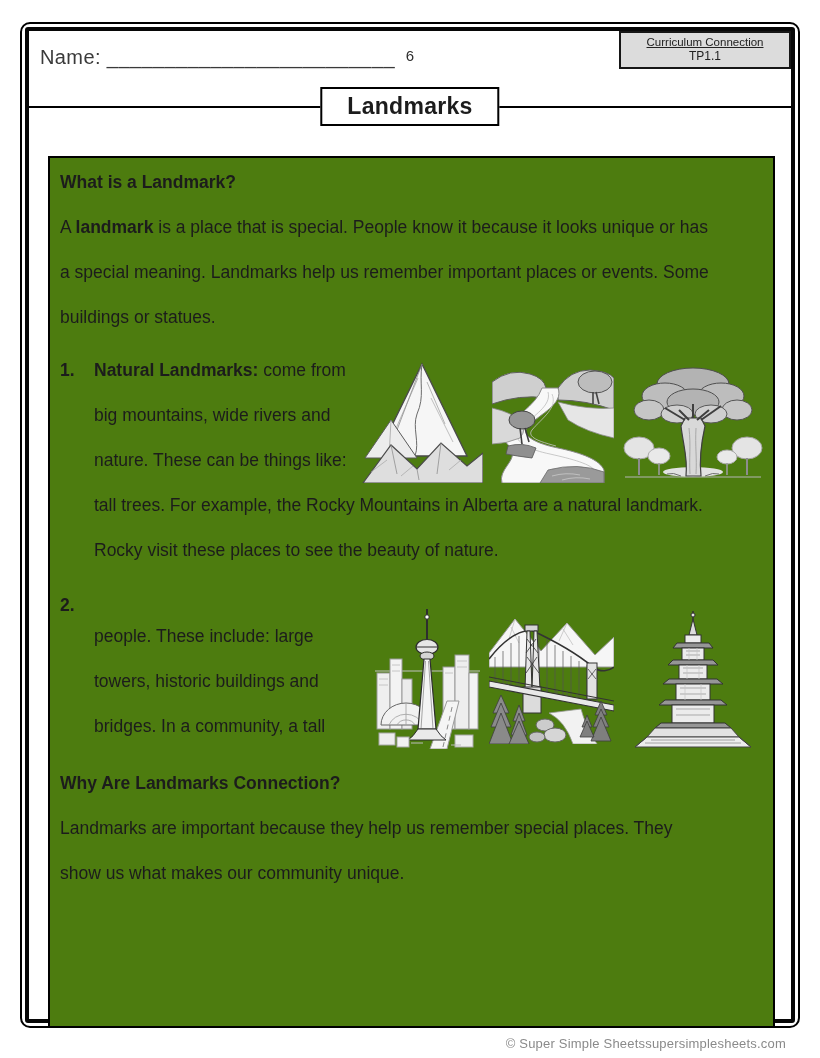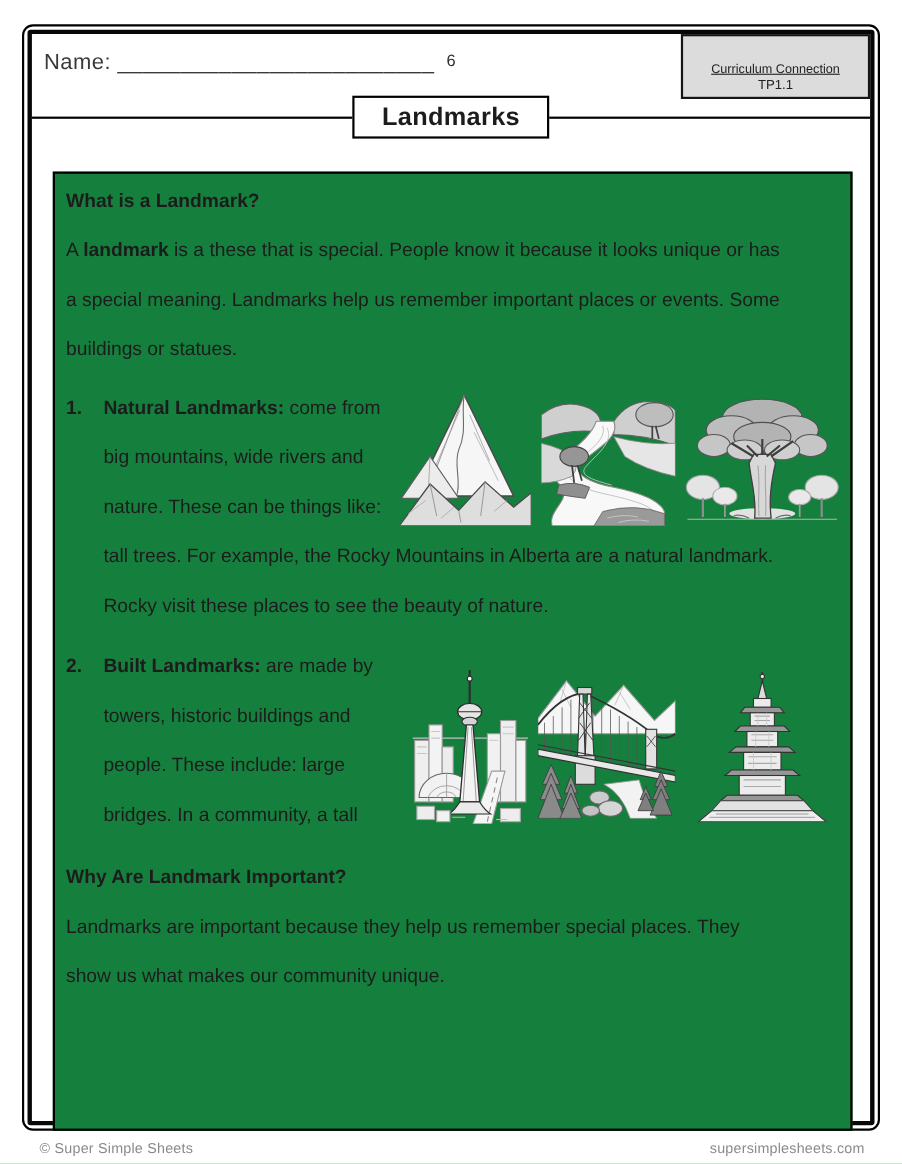--- a/index.html
+++ b/index.html
@@ -16,48 +16,48 @@
     width:100%; height:100%; box-sizing:border-box;
     border:4px solid #070707; border-radius:3px; background:#fff;
   }
   .header-rule { position:absolute; left:29px; top:106px; width:762px; height:2px; background:#000; }
   .name-line { position:absolute; left:40px; top:46px; font-size:20px; color:#3a3a3a; letter-spacing:0.4px; }
   .page-num { position:absolute; left:0; top:47px; width:100%; text-align:center; font-size:15px; color:#2e2e2e; }
   .badge {
     position:absolute; top:31px; right:29px; width:172px; box-sizing:border-box;
     background:#dcdcdc; border:2px solid #161616; text-align:center; padding:3px 4px 4px;
   }
-  .badge-title { font-size:11.5px; color:#222; text-decoration:underline;margin-top:21px; }
+  .badge-title { font-size:11.5px; color:#222; text-decoration:underline; }
   .badge-code { font-size:12px; color:#222; margin-top:1px; }
   .title-box {
     position:absolute; left:50%; transform:translateX(-50%); top:87px; z-index:2;
     background:#fff; border:2px solid #000; padding:4px 25px;
     font-size:23px; font-weight:700; letter-spacing:0.3px; white-space:nowrap;
   }
   .content-box {
     position:absolute; left:48px; top:156px; width:727px; height:872px;
-    box-sizing:border-box; border:2px solid #000; background:#15803d;
+    box-sizing:border-box; border:2px solid #000; background:#4d7c0f;
     padding:2px 10px 0 10px; overflow:hidden;
   }
   .tline { height:45px; line-height:45px; white-space:nowrap; font-size:17.5px; color:#1c1c1c; }
   .bold { font-weight:700; }
   .item { display:flex; }
   .item-1 { margin-top:8px; }
   .item-2 { margin-top:10px; }
   .item-num { flex:0 0 34px; width:34px; font-weight:700; font-size:17.5px; height:45px; line-height:45px; }
   .item-body { flex:1; min-width:0; }
-  .item-top { display:flex; justify-content:space-between; align-items:flex-start; }
+  .item-top { display:flex; justify-content:space-between; align-items:flex-end; }
   .img-row { display:flex; gap:9px; align-items:flex-start; }
   .img-row.natural { margin-top:5px; }
   .img-row.built { margin-top:26px; }
   figure { margin:0; line-height:0; }
   .why-heading { margin-top:12px; }
   .footer {
     position:absolute; left:36px; right:34px; top:1036px;
-    display:flex; justify-content:space-between;
+    display:flex; justify-content:flex-end;
     font-size:13px; color:#8a8a8a; letter-spacing:0.2px;
   }
 </style>
 </head>
 <body>
 
 <div class="frame-outer">
   <div class="frame-inner"></div>
 </div>
 
@@ -69,21 +69,21 @@
   <div class="badge-code">TP1.1</div>
 </div>
 
 <div class="header-rule"></div>
 <div class="title-box">Landmarks</div>
 
 <div class="content-box">
 
   <div class="tline bold">What is a Landmark?</div>
 
-  <div class="tline"><span>A </span><span class="bold">landmark</span><span> is a these that is special. People know it because it looks unique or has</span></div>
+  <div class="tline"><span>A </span><span class="bold">landmark</span><span> is a place that is special. People know it because it looks unique or has</span></div>
   <div class="tline">a special meaning. Landmarks help us remember important places or events. Some</div>
   <div class="tline">buildings or statues.</div>
 
   <div class="item item-1">
     <div class="item-num">1.</div>
     <div class="item-body">
       <div class="item-top">
         <div>
           <div class="tline"><span class="bold">Natural Landmarks:</span><span> come from</span></div>
           <div class="tline">big mountains, wide rivers and</div>
@@ -155,23 +155,22 @@
       <div class="tline">tall trees. For example, the Rocky Mountains in Alberta are a natural landmark.</div>
       <div class="tline">Rocky visit these places to see the beauty of nature.</div>
     </div>
   </div>
 
   <div class="item item-2">
     <div class="item-num">2.</div>
     <div class="item-body">
       <div class="item-top">
         <div>
-          <div class="tline"><span class="bold">Built Landmarks:</span><span> are made by</span></div>
+          <div class="tline">people. These include: large</div>
           <div class="tline">towers, historic buildings and</div>
-          <div class="tline">people. These include: large</div>
           <div class="tline">bridges. In a community, a tall</div>
         </div>
         <div class="img-row built">
           <figure>
             <svg width="105" height="140" viewBox="0 0 105 140">
               <line x1="0" y1="62" x2="105" y2="62" stroke="#c2c2c2" stroke-width="1"></line>
               <rect x="2" y="64" width="13" height="56" fill="#efefef" stroke="#9a9a9a" stroke-width="1"></rect>
               <rect x="15" y="50" width="12" height="70" fill="#f3f3f3" stroke="#9a9a9a" stroke-width="1"></rect>
               <rect x="27" y="70" width="10" height="50" fill="#ececec" stroke="#9a9a9a" stroke-width="1"></rect>
               <rect x="68" y="58" width="12" height="62" fill="#f1f1f1" stroke="#9a9a9a" stroke-width="1"></rect>
@@ -256,21 +255,21 @@
               <polygon points="24,128 116,128 128,138 12,138" fill="#ededed" stroke="#444444" stroke-width="1"></polygon>
               <path d="M28,131 h84 M22,134 h96" stroke="#8f8f8f" stroke-width="0.8"></path>
               <path d="M24,128 L12,138 M116,128 L128,138" stroke="#444444" stroke-width="1"></path>
             </svg>
           </figure>
         </div>
       </div>
     </div>
   </div>
 
-  <div class="tline bold why-heading">Why Are Landmark Important?</div>
+  <div class="tline bold why-heading">Why Are Landmarks Connection?</div>
   <div class="tline">Landmarks are important because they help us remember special places. They</div>
   <div class="tline">show us what makes our community unique.</div>
 
 </div>
 
 <div class="footer">
   <span>© Super Simple Sheets</span>
   <span>supersimplesheets.com</span>
 </div>
 

